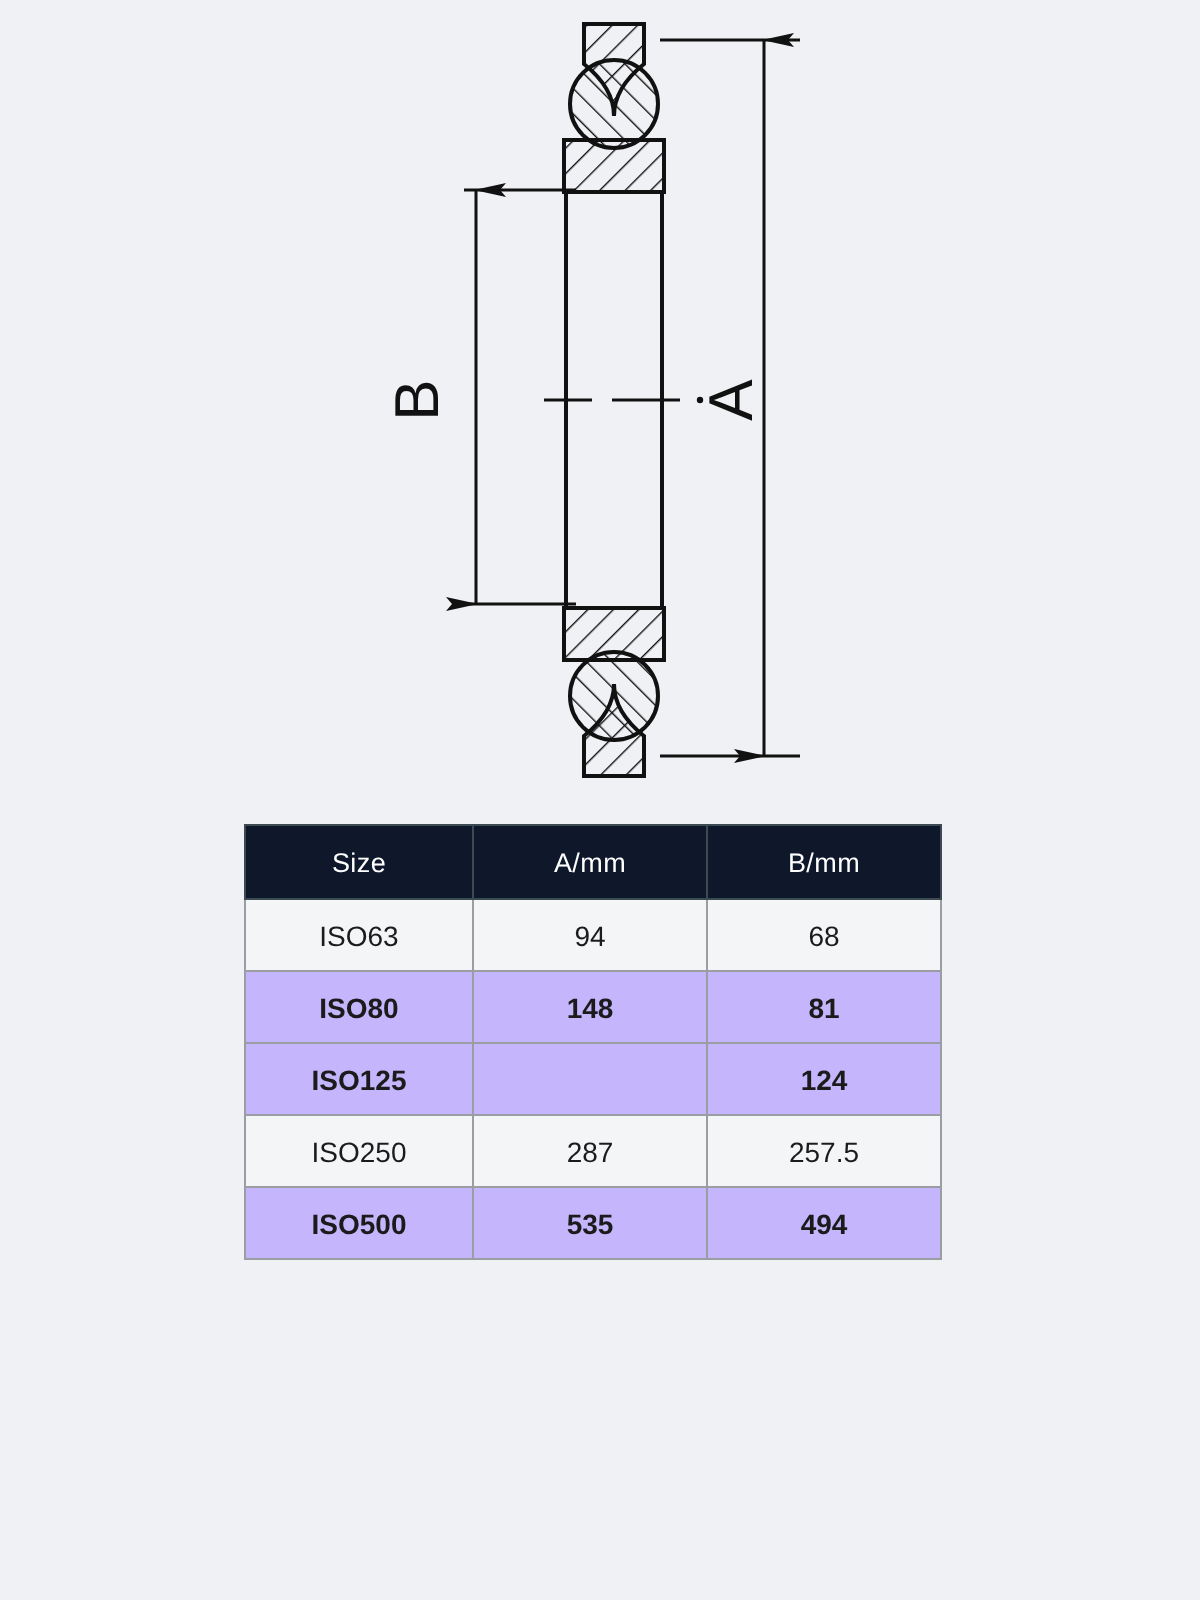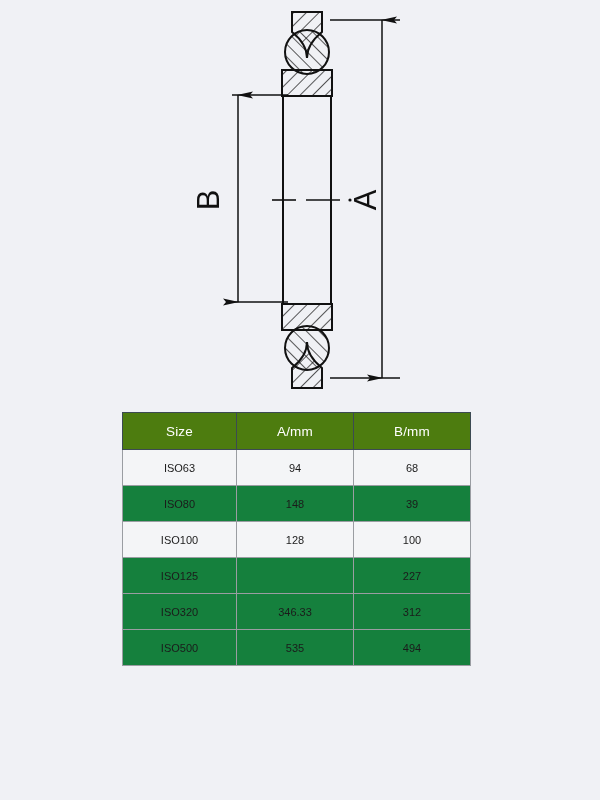--- a/index.html
+++ b/index.html
@@ -41,39 +41,40 @@
     border-collapse: collapse;
     width: 348px;
     table-layout: fixed;
     border: 1px solid #8c8f94;
   }
   table.spec col.c-size { width: 114px; }
   table.spec col.c-a    { width: 117px; }
   table.spec col.c-b    { width: 117px; }
 
   table.spec thead th {
-    background: #4d7c0f;
+    background: #0f172a;
     color: #ffffff;
     font-size: 13.5px;
     font-weight: normal;
     height: 34px;
     text-align: center;
     border: 1px solid #3c4a52;
     letter-spacing: 0.2px;
   }
   table.spec tbody td {
     height: 33px;
     text-align: center;
-    font-size: 11px;
+    font-size: 14px;
     color: #1b1b1b;
     border: 1px solid #9a9da2;
     background: #f4f5f7;
   }
   table.spec tbody tr.alt td {
-    background: #15803d;
+    background: #c4b5fd;
+    font-weight: bold;
   }
 </style>
 </head>
 <body>
 
 <div id="page">
 
   <div id="drawing">
     <svg width="600" height="400" viewBox="0 0 600 400">
       <defs>
@@ -157,36 +158,31 @@
       </thead>
       <tbody id="spec-body">
           <tr>
             <td>ISO63</td>
             <td>94</td>
             <td>68</td>
           </tr>
           <tr class="alt">
             <td>ISO80</td>
             <td>148</td>
-            <td>39</td>
-          </tr>
-          <tr>
-            <td>ISO100</td>
-            <td>128</td>
-            <td>100</td>
+            <td>81</td>
           </tr>
           <tr class="alt">
             <td>ISO125</td>
             <td></td>
-            <td>227</td>
+            <td>124</td>
           </tr>
-          <tr class="alt">
-            <td>ISO320</td>
-            <td>346.33</td>
-            <td>312</td>
+          <tr>
+            <td>ISO250</td>
+            <td>287</td>
+            <td>257.5</td>
           </tr>
           <tr class="alt">
             <td>ISO500</td>
             <td>535</td>
             <td>494</td>
           </tr>
         </tbody>
     </table>
   </div>
 

